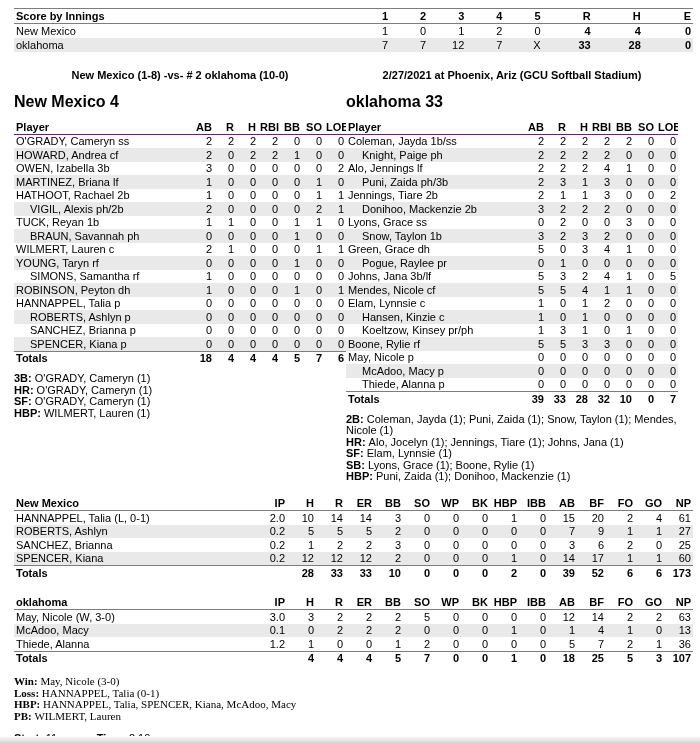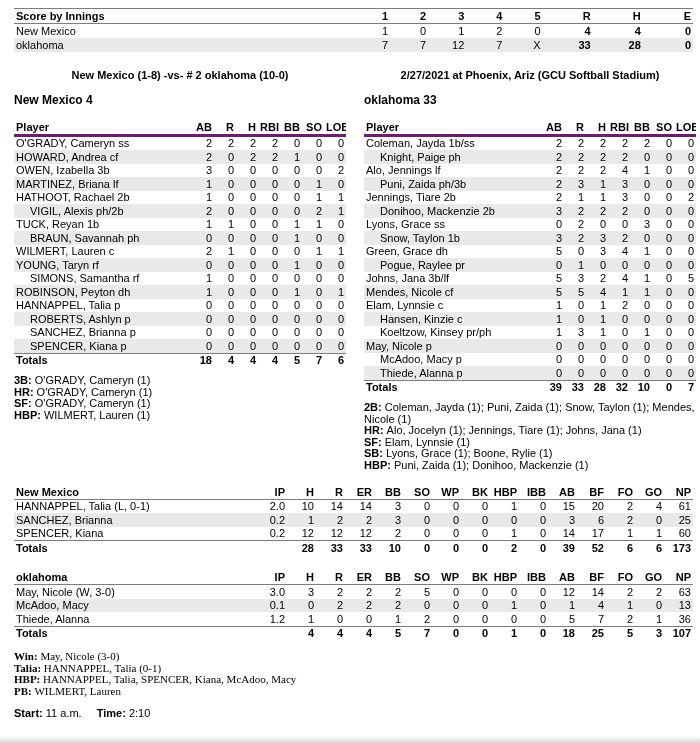--- a/index.html
+++ b/index.html
@@ -18,28 +18,28 @@
   .ind{padding-left:16px;}
 
   
   .score{width:679px;}
   .score thead tr{border-top:1px solid #7d7d7d;border-bottom:1px solid #7d7d7d;}
   .score .c-team{width:337px;}
   .score .c-inn{width:38px;}
   .score .c-rhe{width:50px;}
 
   
-  .cols{display:flex;gap:18px;margin-top:17px;align-items:flex-start;}
+  .cols{display:flex;margin-top:17px;align-items:flex-start;}
   .col{flex:0 0 332px;width:332px;}
   .matchup{text-align:center;font-weight:bold;margin-bottom:11px;height:13px;}
-  .team-title{font-size:12px;font-weight:bold;margin-bottom:14px;height:13px;}
+  .team-title{font-size:16px;font-weight:bold;margin-bottom:14px;height:13px;}
 
   .bat{width:332px;}
   .bat th,.bat td{height:13.5px;}
-  .bat thead tr{border-bottom:3px solid #701a75;}
+  .bat thead tr{border-bottom:1px solid #701a75;}
   .bat .c-num{width:22px;}
   tbody tr:nth-child(even){background:#e9e9e9;}
   .totals td{border-top:1px solid #7d7d7d;font-weight:bold;}
 
   .notes{margin-top:8px;}
   .note{line-height:11.5px;}
 
   
   .pit{width:679px;margin-top:14px;}
   .pit th,.pit td{height:13.5px;}
@@ -491,20 +491,30 @@
               <td class="name ind">Koeltzow, Kinsey pr/ph</td>
               <td class="num">1</td>
               <td class="num">3</td>
               <td class="num">1</td>
               <td class="num">0</td>
               <td class="num">1</td>
               <td class="num">0</td>
               <td class="num">0</td>
             </tr>
             <tr>
+              <td class="name">Boone, Rylie rf</td>
+              <td class="num">5</td>
+              <td class="num">5</td>
+              <td class="num">3</td>
+              <td class="num">3</td>
+              <td class="num">0</td>
+              <td class="num">0</td>
+              <td class="num">0</td>
+            </tr>
+            <tr>
               <td class="name">May, Nicole p</td>
               <td class="num">0</td>
               <td class="num">0</td>
               <td class="num">0</td>
               <td class="num">0</td>
               <td class="num">0</td>
               <td class="num">0</td>
               <td class="num">0</td>
             </tr>
             <tr>
@@ -604,20 +614,38 @@
           <td class="num">0</td>
           <td class="num">1</td>
           <td class="num">0</td>
           <td class="num">15</td>
           <td class="num">20</td>
           <td class="num">2</td>
           <td class="num">4</td>
           <td class="num">61</td>
         </tr>
         <tr>
+          <td class="name">ROBERTS, Ashlyn</td>
+          <td class="num">0.2</td>
+          <td class="num">5</td>
+          <td class="num">5</td>
+          <td class="num">5</td>
+          <td class="num">2</td>
+          <td class="num">0</td>
+          <td class="num">0</td>
+          <td class="num">0</td>
+          <td class="num">0</td>
+          <td class="num">0</td>
+          <td class="num">7</td>
+          <td class="num">9</td>
+          <td class="num">1</td>
+          <td class="num">1</td>
+          <td class="num">27</td>
+        </tr>
+        <tr>
           <td class="name">SANCHEZ, Brianna</td>
           <td class="num">0.2</td>
           <td class="num">1</td>
           <td class="num">2</td>
           <td class="num">2</td>
           <td class="num">3</td>
           <td class="num">0</td>
           <td class="num">0</td>
           <td class="num">0</td>
           <td class="num">0</td>
@@ -781,21 +809,21 @@
           <td class="num">25</td>
           <td class="num">5</td>
           <td class="num">3</td>
           <td class="num">107</td>
         </tr>
     </tfoot>
   </table>
 
   <div class="notes result-notes">
       <div class="note"><span class="b">Win: </span>May, Nicole (3-0)</div>
-      <div class="note"><span class="b">Talia: </span>HANNAPPEL, Talia (0-1)</div>
+      <div class="note"><span class="b">Loss: </span>HANNAPPEL, Talia (0-1)</div>
       <div class="note"><span class="b">HBP: </span>HANNAPPEL, Talia, SPENCER, Kiana, McAdoo, Macy</div>
       <div class="note"><span class="b">PB: </span>WILMERT, Lauren</div>
     </div>
 
   <div class="startline">
     <span class="b">Start:</span>
     <span>11 a.m.</span>
     <span class="b gap">Time:</span>
     <span>2:10</span>
   </div>

